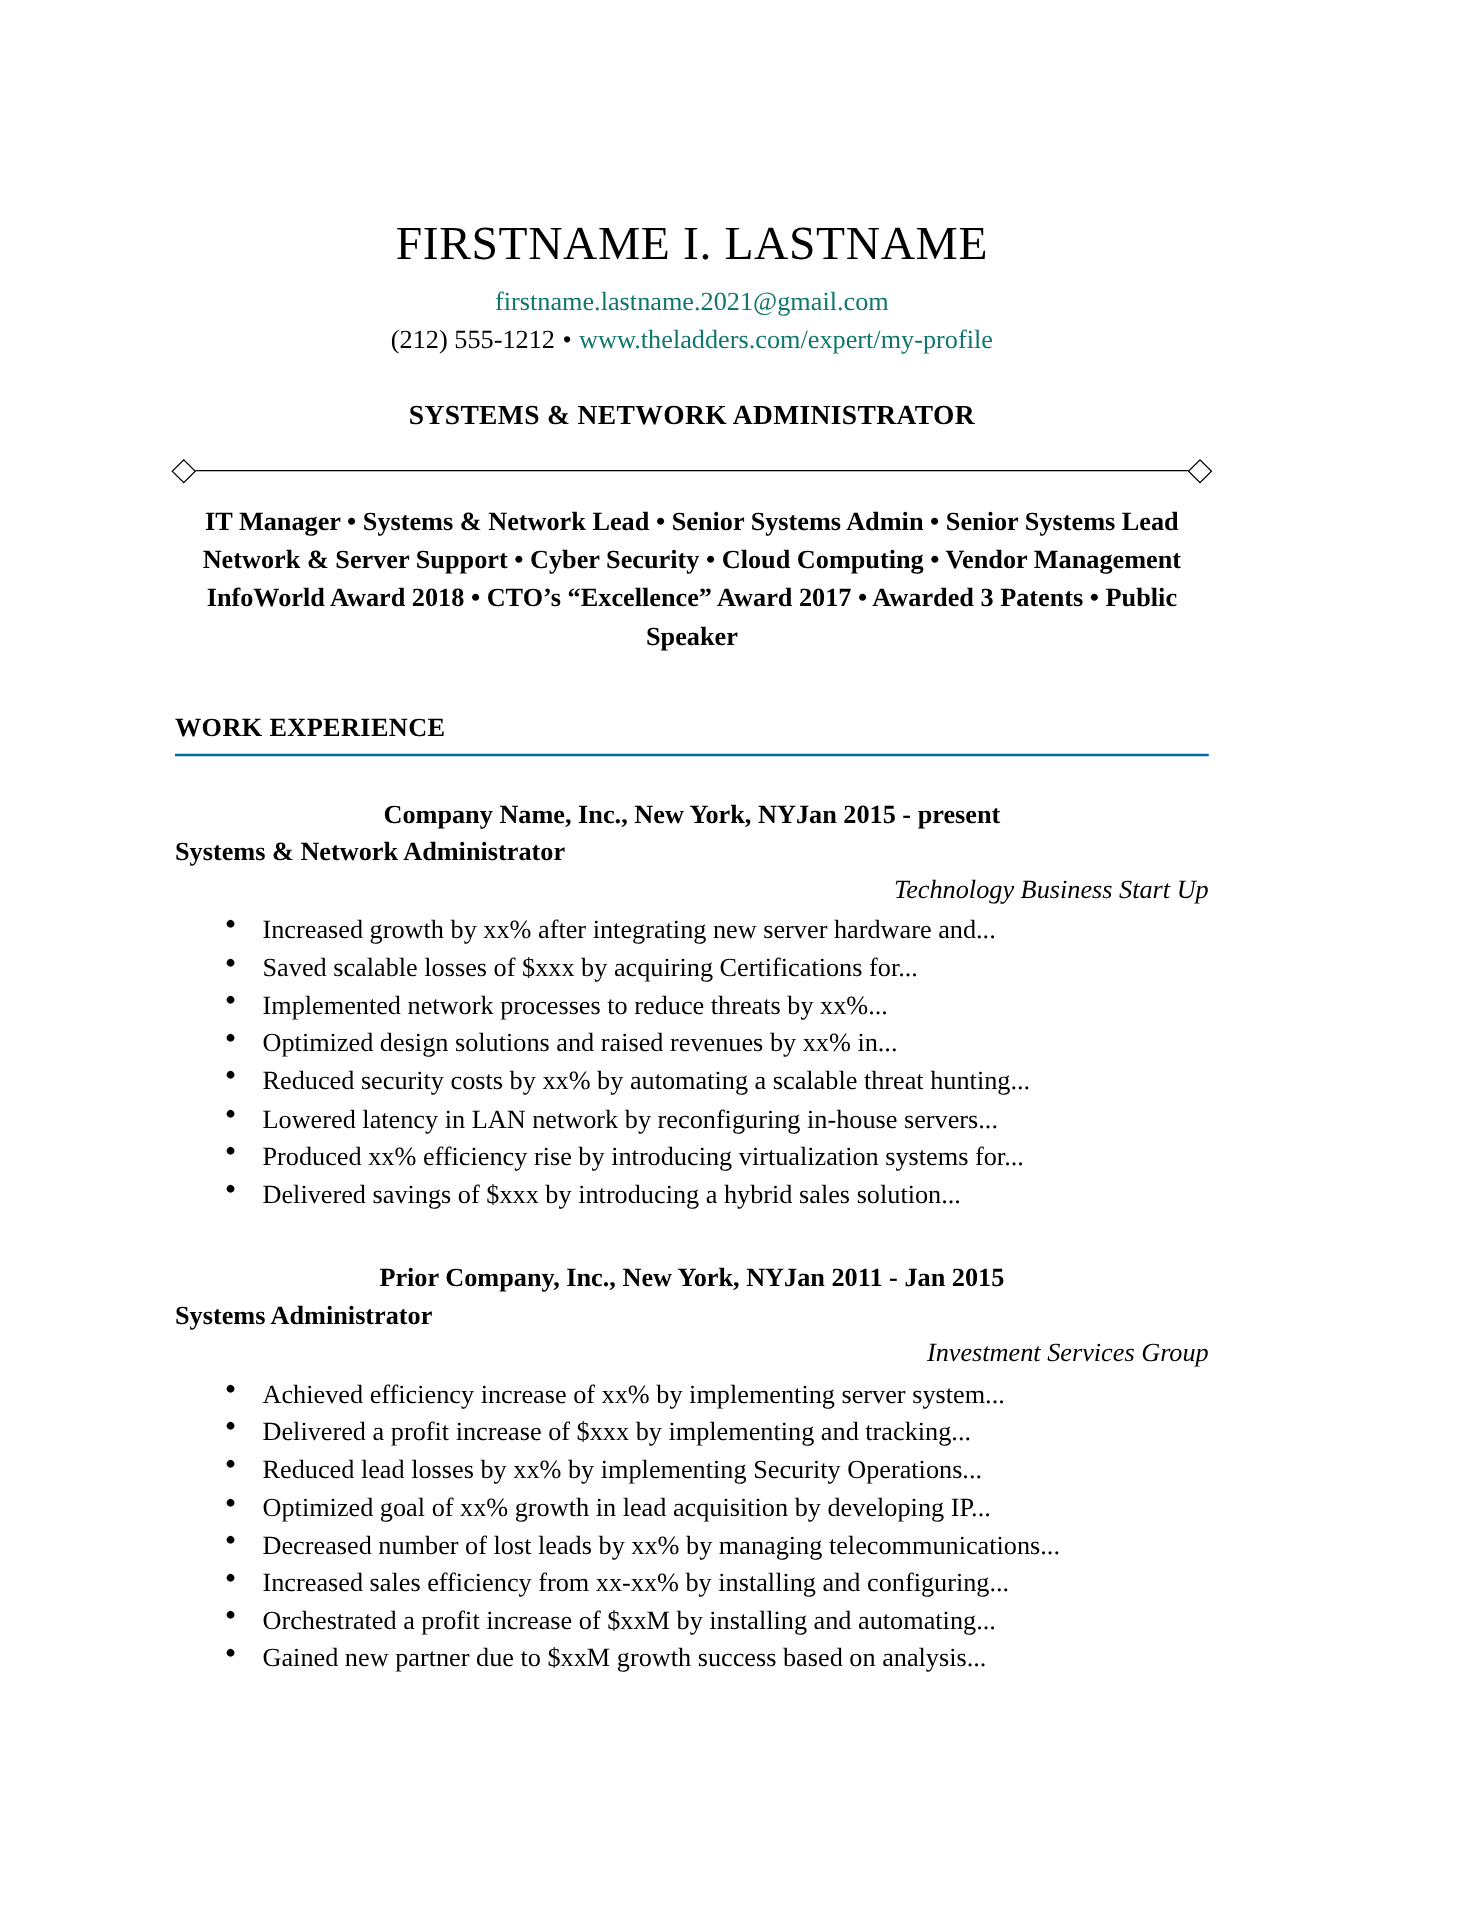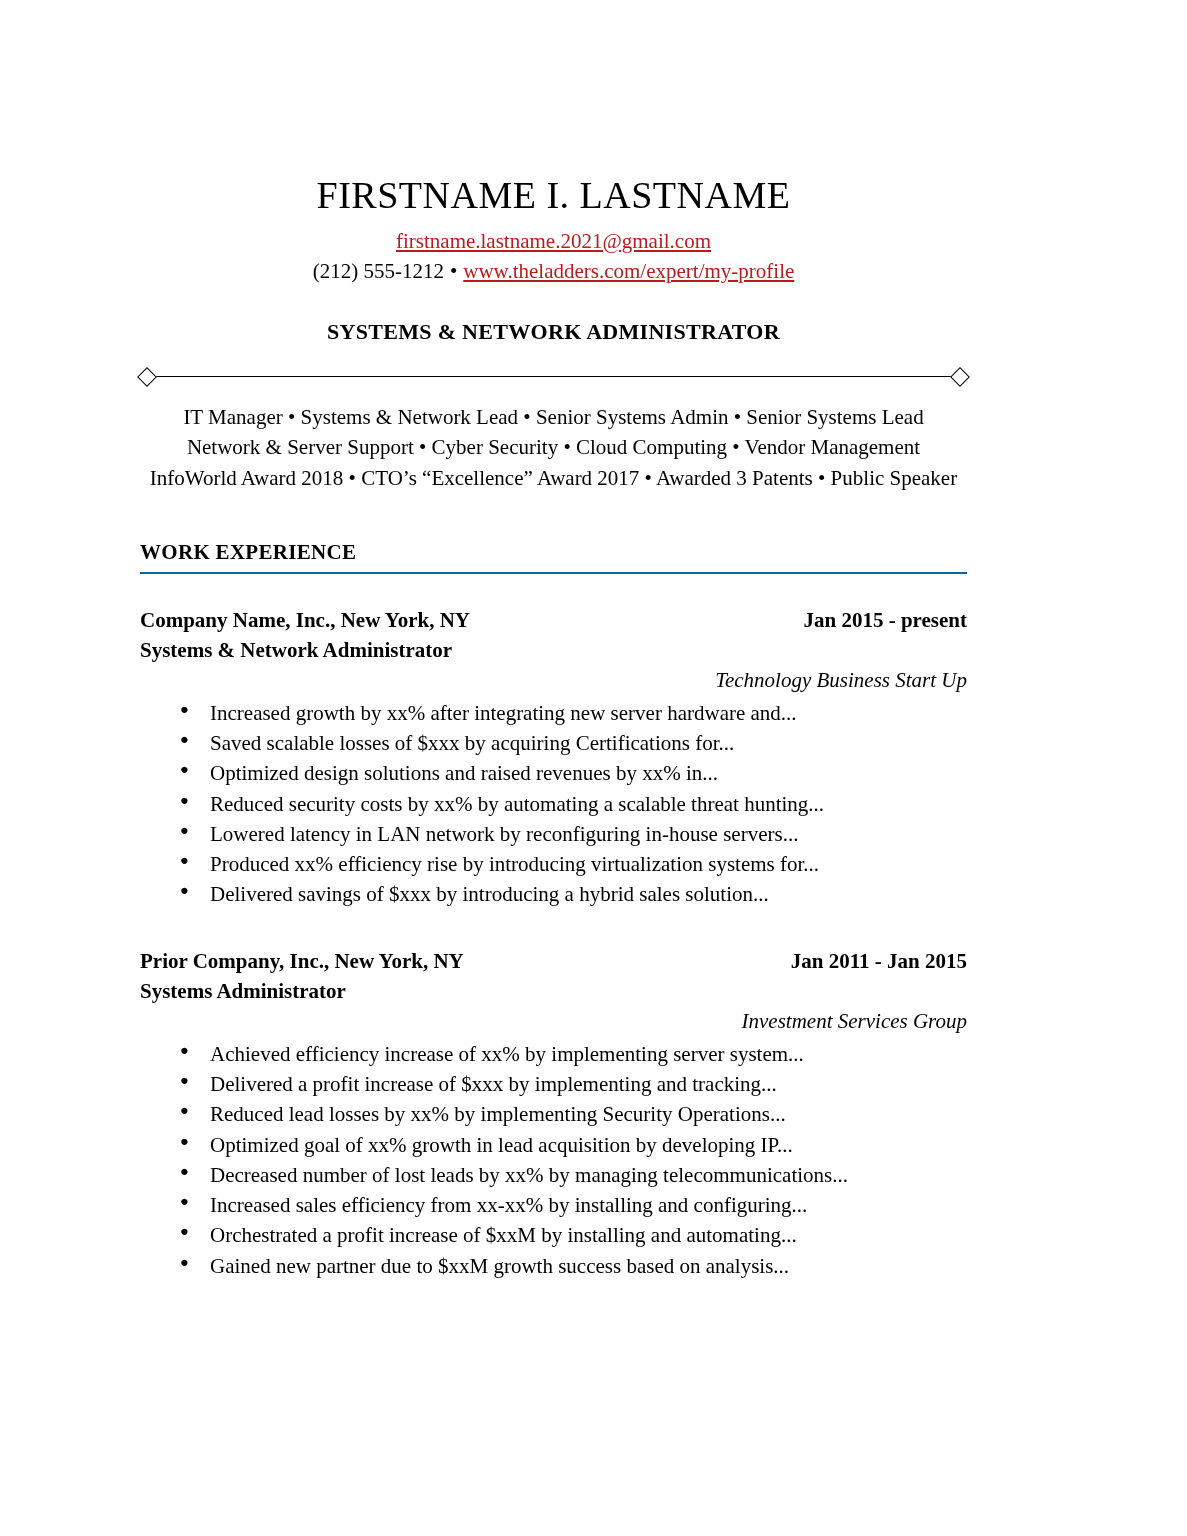--- a/index.html
+++ b/index.html
@@ -21,22 +21,21 @@
   
   .header-block { text-align: center; }
   .name {
     font-size: 38px;
     line-height: 1.25;
     font-weight: 400;
     letter-spacing: 0.5px;
     margin-bottom: 6px;
   }
   a.doc-link, .doc-link {
-    color: #b91c1c;
-    text-decoration: underline;
+    color: #0f766e;
     cursor: pointer;
   }
   .contact-line { line-height: 1.45; }
   .sep { margin: 0 6px; }
   
   .headline {
     text-align: center;
     font-weight: 700;
     font-size: 22px;
     margin-top: 30px;
@@ -57,36 +56,36 @@
     flex: 0 0 auto;
   }
   .rule-line {
     flex: 1 1 auto;
     height: 0;
     border-top: 1.6px solid #000;
     margin: 0 -2px;
   }
   
   .summary { text-align: center; margin-top: 6px; }
-  .summary-line { line-height: 1.46; }
+  .summary-line { line-height: 1.46; font-weight: bold; }
   
   .section-heading {
     margin-top: 44px;
     font-weight: 700;
     font-size: 21px;
     border-bottom: 2px solid #0369a1;
     padding-bottom: 5px;
     letter-spacing: 0.3px;
   }
   
   .job { margin-top: 32px; }
   .job + .job { margin-top: 38px; }
   .job-header {
     display: flex;
-    justify-content: space-between;
+    justify-content: center;
     align-items: baseline;
     font-weight: 700;
   }
   .job-role { font-weight: 700; }
   .job-descriptor { font-style: italic; text-align: right; }
   ul.bullets {
     list-style: none;
     margin: 2px 0 0 40px;
   }
   ul.bullets li {
@@ -136,20 +135,21 @@
   <div class="job">
     <div class="job-header">
       <span>Company Name, Inc., New York, NY</span>
       <span>Jan 2015 - present</span>
     </div>
     <div class="job-role">Systems &amp; Network Administrator</div>
     <div class="job-descriptor">Technology Business Start Up</div>
     <ul class="bullets">
       <li>Increased growth by xx% after integrating new server hardware and...</li>
       <li>Saved scalable losses of $xxx by acquiring Certifications for...</li>
+      <li>Implemented network processes to reduce threats by xx%...</li>
       <li>Optimized design solutions and raised revenues by xx% in...</li>
       <li>Reduced security costs by xx% by automating a scalable threat hunting...</li>
       <li>Lowered latency in LAN network by reconfiguring in-house servers...</li>
       <li>Produced xx% efficiency rise by introducing virtualization systems for...</li>
       <li>Delivered savings of $xxx by introducing a hybrid sales solution...</li>
     </ul>
   </div>
 
   <div class="job">
     <div class="job-header">

